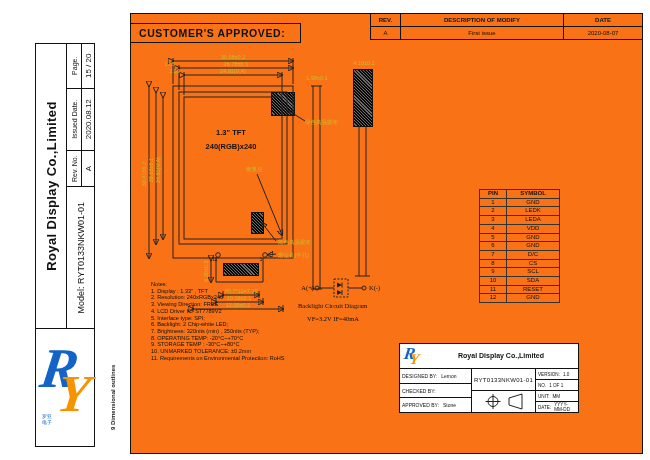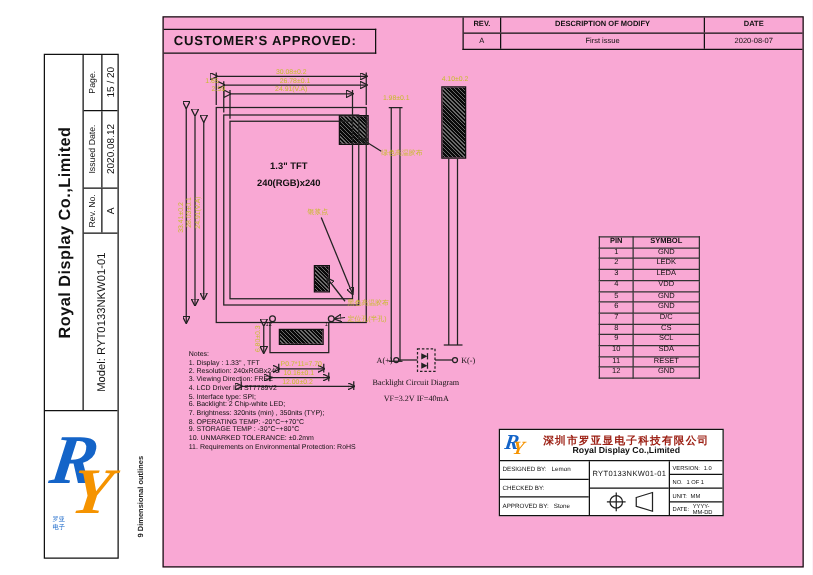--- a/index.html
+++ b/index.html
@@ -26,21 +26,21 @@
   .logo-big .r{position:absolute;left:0;top:0;font:italic bold 56px "Liberation Serif",serif;
                color:#1464c8;transform:skewX(-8deg);line-height:1;}
   .logo-big .y{position:absolute;left:17px;top:28px;font:italic bold 52px "Liberation Serif",serif;
                color:#f59300;transform:skewX(-8deg);line-height:1;}
   .logo-big .sub{position:absolute;left:1px;top:74px;font-size:5px;color:#1464c8;
                  line-height:5.5px;white-space:pre;}
   .side-note{position:absolute;left:110px;top:430px;width:100px;transform:rotate(-90deg);
              transform-origin:0 0;font-size:6px;font-weight:bold;color:#222;}
   
   .frame{position:absolute;left:130px;top:13px;width:513px;height:441px;
-         border:1px solid #111;box-sizing:border-box;background:#f9a8d4;}
+         border:1px solid #111;box-sizing:border-box;background:#f97316;}
   .approved{position:absolute;left:0;top:9px;width:170px;height:20px;border:1px solid #111;
             border-left:none;display:flex;align-items:center;padding-left:8px;
             font-weight:bold;font-size:10.5px;letter-spacing:.6px;box-sizing:border-box;}
   .rev-table{position:absolute;right:0;top:0;width:272px;height:26px;display:flex;
              flex-direction:column;border-left:1px solid #111;border-bottom:1px solid #111;
              box-sizing:border-box;font-size:6px;}
   .rt-row{flex:1;display:flex;}
   .rt-row.hd{border-bottom:1px solid #111;font-weight:bold;}
   .rt-c{display:flex;align-items:center;justify-content:center;box-sizing:border-box;}
   .c-rev{width:30px;border-right:1px solid #111;}
@@ -328,21 +328,20 @@
       <div>11. Requirements on Environmental Protection: RoHS</div>
     </div>
 
     <div class="tblock">
       <div class="tb-company">
         <div class="logo-sm">
           <span class="r">R</span>
           <span class="y">Y</span>
         </div>
         <div class="tb-names">
-          <div class="tb-cn">深圳市罗亚显电子科技有限公司</div>
           <div class="tb-en">Royal Display Co.,Limited</div>
         </div>
       </div>
       <div class="tb-grid">
         <div class="tb-colA">
           <div class="row">
             <span>DESIGNED BY:</span>
             <span>Lemon</span>
           </div>
           <div class="row">

